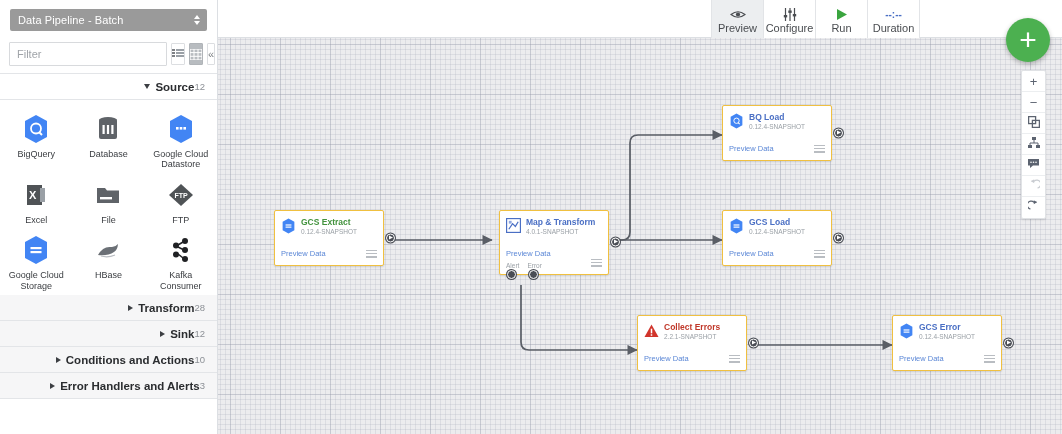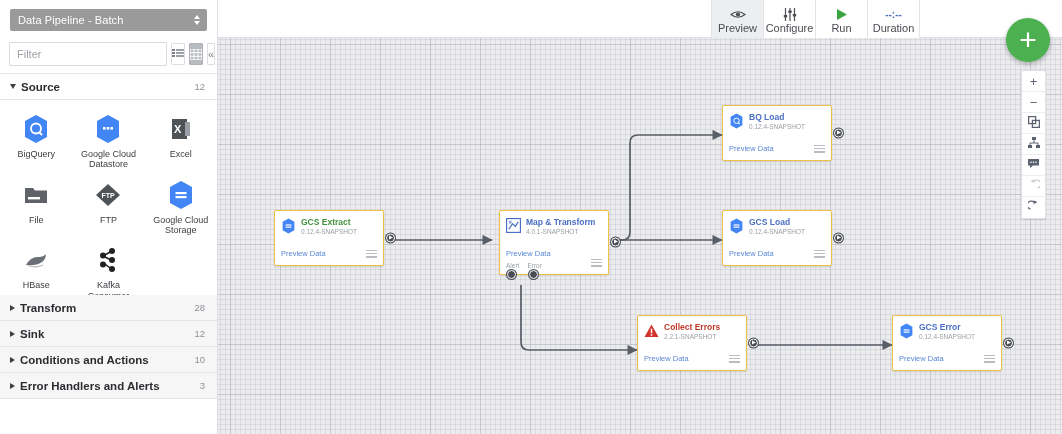--- a/index.html
+++ b/index.html
@@ -48,21 +48,21 @@
     display:flex; align-items:center; justify-content:center; cursor:pointer; border-radius:1px;
   }
   .vbtn.active { background:#b8bcc0; border-color:#b0b4b8; }
   .vbtn.plain { border:1px solid #dcdee1; }
 
   .ico-list { width:12px;height:10px; display:block;}
   .ico-grid { width:12px;height:11px; display:block;}
   .chev { color:#7d8084; font-size:11px; line-height:1; }
 
   .group-header {
-    display:flex; align-items:center; justify-content:space-between;
+    display:flex; align-items:center; justify-content:flex-end;
     padding: 6px 12px 6px 10px; font-size: 11.5px; color:#2b2d30; font-weight:700;
     border-bottom: 1px solid #e3e5e8; background:#f6f6f7; cursor:pointer; height:26px;
   }
   .group-header.open { background:#fff; }
   .group-header .gl { display:flex; align-items:center; gap:5px;}
   .group-header .cnt { font-size:9.5px; color:#8c9096; font-weight:400; }
   .tri { width:0;height:0; border-top:3.5px solid transparent;border-bottom:3.5px solid transparent;border-left:5px solid #3c3f43;}
   .tri.down { border-left:3.5px solid transparent;border-right:3.5px solid transparent;border-top:5px solid #3c3f43; border-bottom:0;}
 
   .plugin-grid {
@@ -216,20 +216,32 @@
         <span class="picon">
           <svg class="hex" viewBox="0 0 26 30">
             <polygon points="13,1 24,7 24,23 13,29 2,23 2,7" fill="#4285f4"></polygon>
             <circle cx="13" cy="14.5" r="5" fill="none" stroke="#fff" stroke-width="1.8"></circle>
             <line x1="16" y1="18" x2="19" y2="21" stroke="#fff" stroke-width="2"></line>
           </svg>
         </span>
         <span class="pname">BigQuery</span>
       </div>
 
+      <div class="plugin">
+        <span class="picon">
+          <svg width="24" height="26" viewBox="0 0 24 26">
+            <rect x="3" y="3" width="18" height="20" rx="2" fill="#5f6368"></rect>
+            <ellipse cx="12" cy="4" rx="9" ry="3" fill="#5f6368"></ellipse>
+            <rect x="6.5" y="9" width="2.2" height="9" fill="#fff"></rect>
+            <rect x="10.9" y="9" width="2.2" height="9" fill="#fff"></rect>
+            <rect x="15.3" y="9" width="2.2" height="9" fill="#fff"></rect>
+          </svg>
+        </span>
+        <span class="pname">Database</span>
+      </div>
 
       <div class="plugin">
         <span class="picon">
           <svg class="hex" viewBox="0 0 26 30">
             <polygon points="13,1 24,7 24,23 13,29 2,23 2,7" fill="#4285f4"></polygon>
             <rect x="8" y="13" width="2.6" height="2.6" fill="#fff"></rect>
             <rect x="11.7" y="13" width="2.6" height="2.6" fill="#fff"></rect>
             <rect x="15.4" y="13" width="2.6" height="2.6" fill="#fff"></rect>
           </svg>
         </span>

